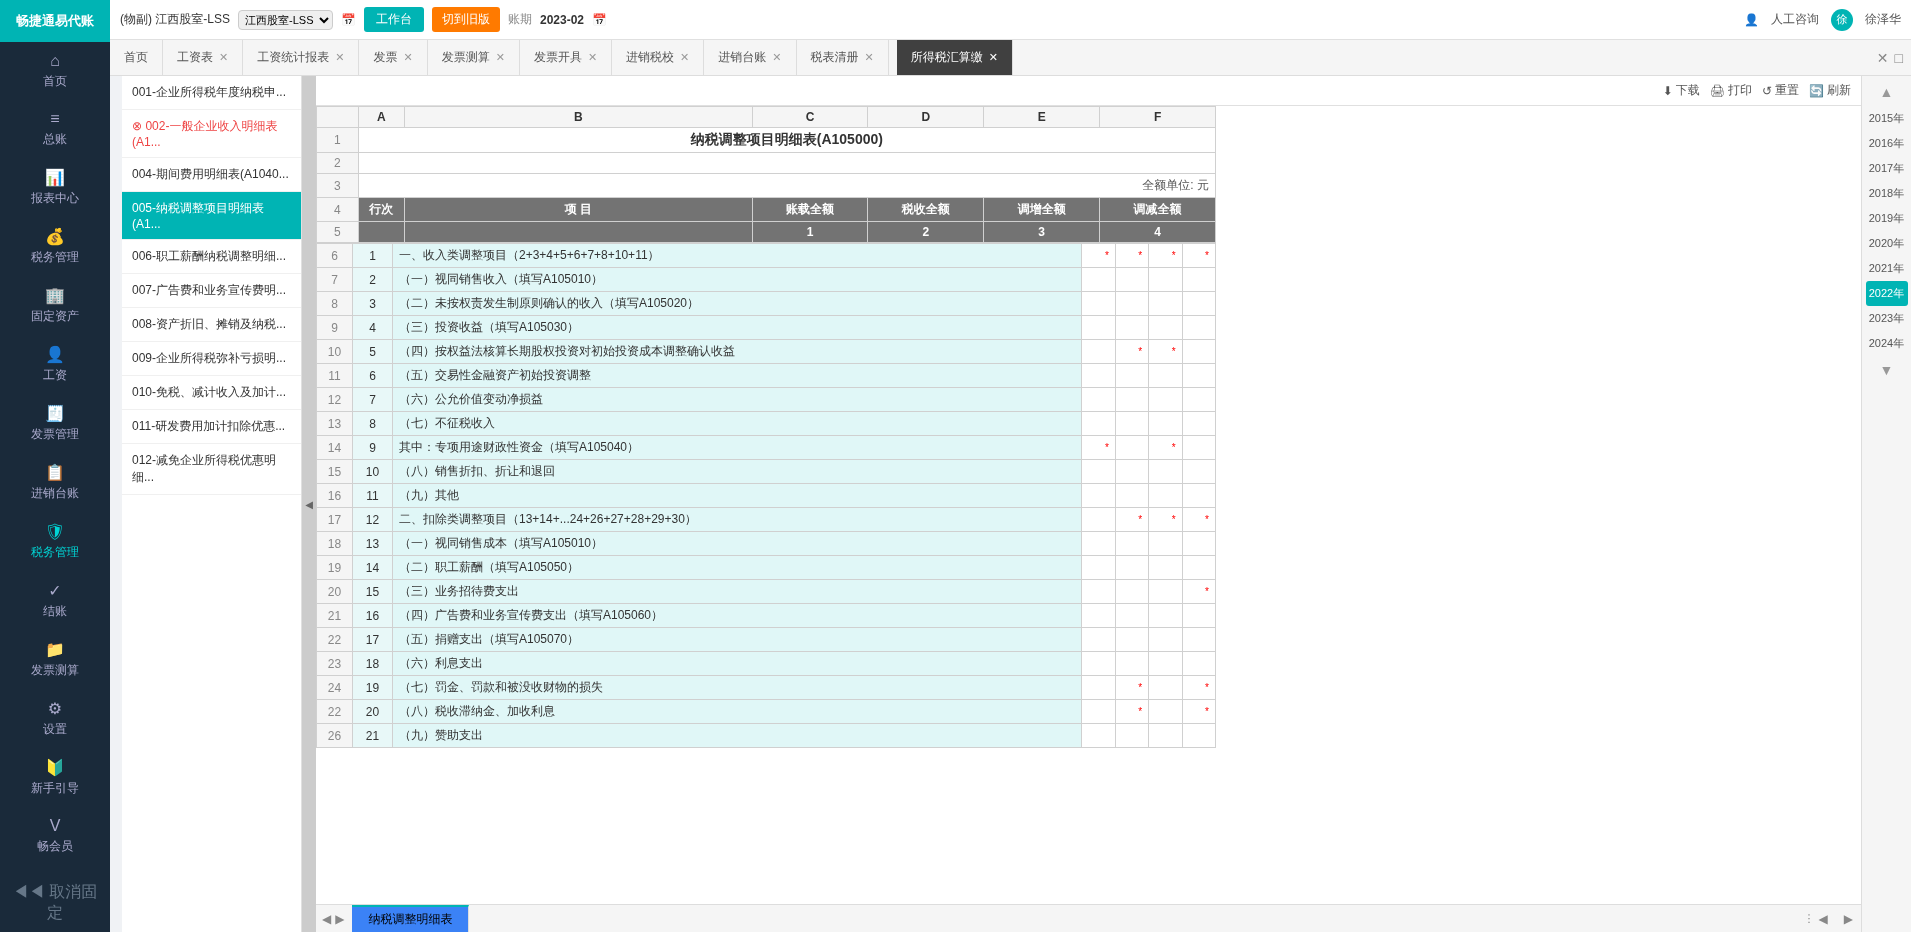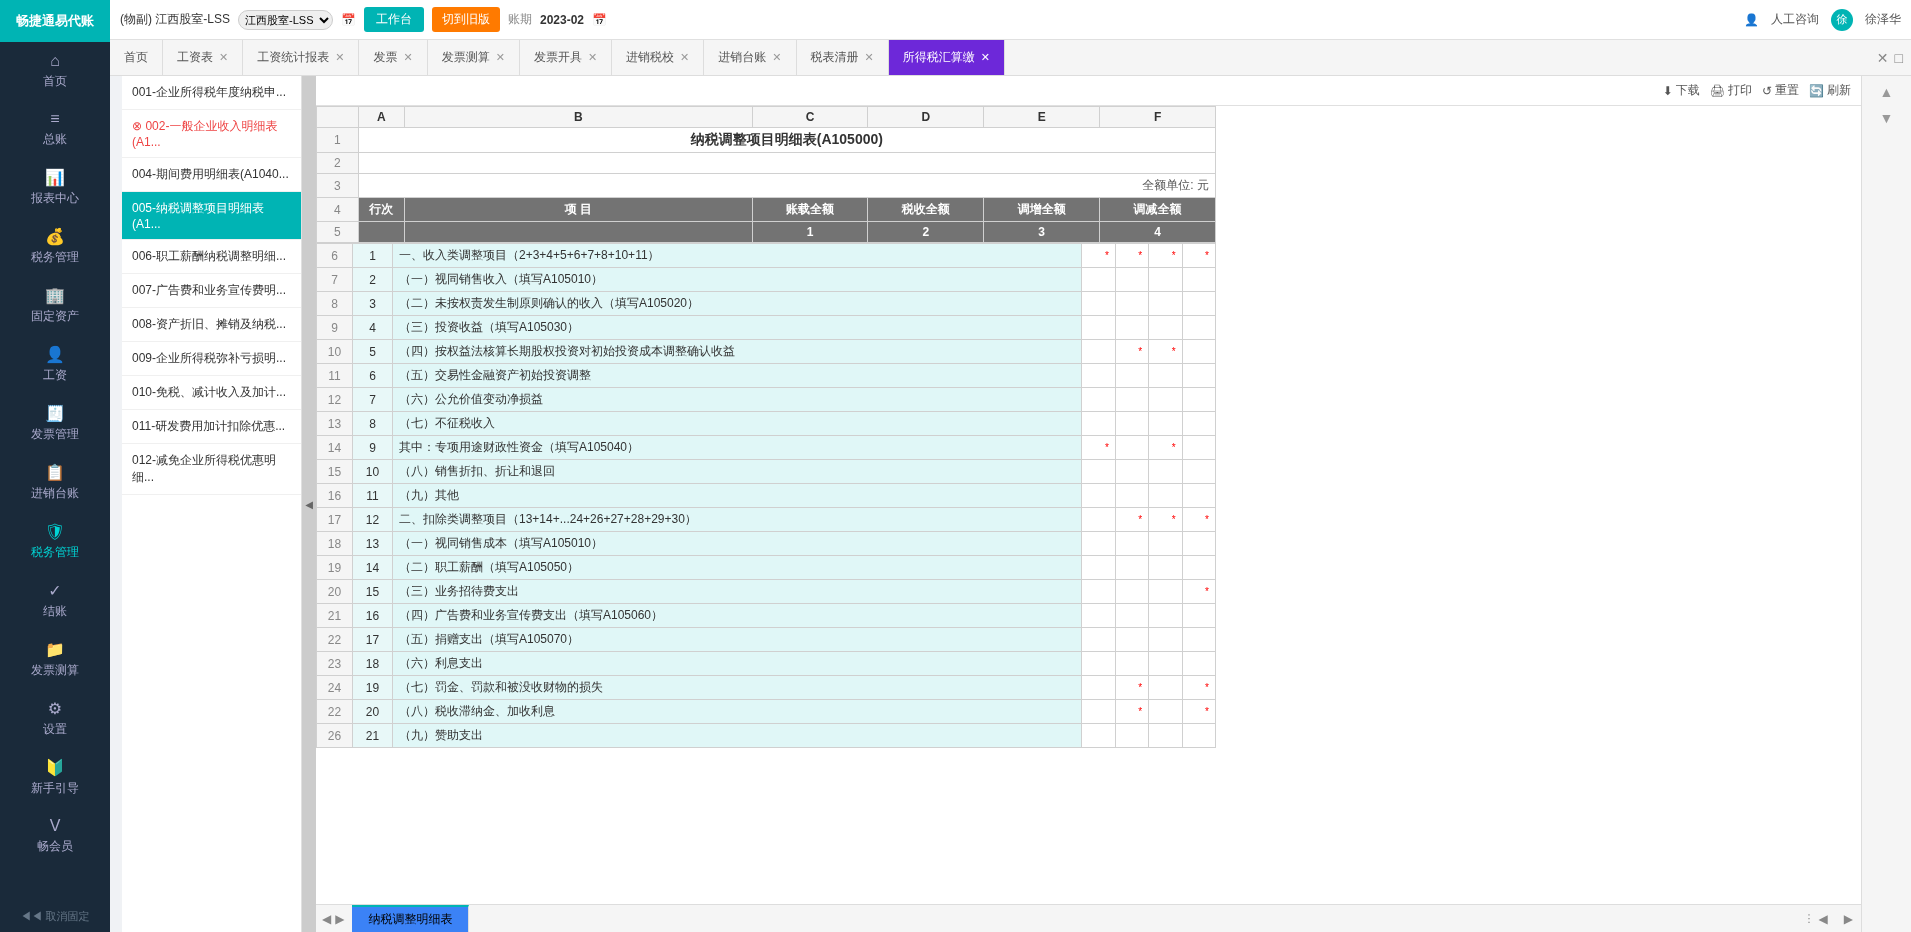--- a/index.html
+++ b/index.html
@@ -4,35 +4,35 @@
   <style>
     * { box-sizing: border-box; margin: 0; padding: 0; }
     body { font-family: 'Microsoft YaHei', Arial, sans-serif; font-size: 12px; background: #f0f2f5; display: flex; height: 932px; overflow: hidden; }
 
     
     .sidebar { width: 110px; background: #1a2a3a; color: #ccc; display: flex; flex-direction: column; flex-shrink: 0; }
     .sidebar-logo { background: #00b4b4; padding: 12px 8px; text-align: center; font-size: 13px; color: white; font-weight: bold; }
     .sidebar-item { display: flex; flex-direction: column; align-items: center; padding: 10px 4px; cursor: pointer; color: #aac; font-size: 12px; gap: 3px; }
     .sidebar-item.active { color: #00d4d4; }
     .sidebar-icon { font-size: 16px; }
-    .sidebar-bottom { margin-top: auto; padding: 8px; text-align: center; color: #678; font-size: 11px; cursor: pointer; }
+    .sidebar-bottom { margin-top: auto; padding: 8px; text-align: center; color: #678; font-size: 16px; cursor: pointer; }
 
     
     .main { flex: 1; display: flex; flex-direction: column; overflow: hidden; }
 
     
     .topbar { height: 40px; background: white; display: flex; align-items: center; padding: 0 10px; gap: 8px; border-bottom: 1px solid #e0e0e0; flex-shrink: 0; }
     .topbar-btn { background: #00b4b4; color: white; border: none; border-radius: 3px; padding: 4px 12px; cursor: pointer; font-size: 12px; }
     .topbar-old { background: #ff7a00; color: white; border: none; border-radius: 3px; padding: 4px 10px; cursor: pointer; font-size: 12px; }
     .topbar-right { margin-left: auto; display: flex; align-items: center; gap: 12px; color: #555; font-size: 12px; }
 
     
     .nav-tabs { height: 36px; background: #f5f5f5; display: flex; align-items: center; border-bottom: 1px solid #ddd; flex-shrink: 0; overflow-x: auto; }
     .nav-tab { padding: 0 14px; height: 36px; display: flex; align-items: center; gap: 6px; font-size: 12px; color: #555; cursor: pointer; border-right: 1px solid #ddd; white-space: nowrap; flex-shrink: 0; }
-    .nav-tab.active { background: #6d28d9; color: white; }
+    .nav-tab.active { background: #404040; color: white; margin-left: 8px; }
     .nav-tab .close-x { color: #999; font-size: 11px; }
     .nav-tab.active .close-x { color: white; }
     .nav-tabs-end { margin-left: auto; display: flex; align-items: center; padding-right: 8px; gap: 6px; }
 
     
     .content { flex: 1; display: flex; overflow: hidden; padding-left: 12px; }
 
     
     .left-panel { width: 180px; background: white; border-right: 1px solid #e0e0e0; display: flex; flex-direction: column; flex-shrink: 0; overflow-y: auto; }
     .left-item { padding: 8px 10px; font-size: 12px; color: #333; cursor: pointer; border-bottom: 1px solid #f0f0f0; }
@@ -137,21 +137,21 @@
         <span>畅会员</span>
       </div>
     </div>
   <div class="sidebar-bottom">◀◀ 取消固定</div>
 </div>
 
 <div class="main">
 
   <div class="topbar">
     <span style="color:#333;font-size:12px;">(物副) 江西股室-LSS</span>
-    <select style="border:1px solid #ccc;border-radius:10px;padding:2px;font-size:11px;">
+    <select style="border:1px solid #ccc;border-radius:4px;padding:2px;font-size:11px;">
       <option>江西股室-LSS</option>
     </select>
     <span style="color:#888;">📅</span>
     <button class="topbar-btn">工作台</button>
     <button class="topbar-old">切到旧版</button>
     <span style="color:#888;">账期</span>
     <span style="color:#333;font-weight:bold;">2023-02</span>
     <span style="color:#888;">📅</span>
     <div class="topbar-right">
       <span>👤</span>
@@ -544,17 +544,29 @@
           <span style="cursor:pointer;color:#888;">◀</span>
           <div class="bottom-scrollbar"></div>
           <span style="cursor:pointer;color:#888;">▶</span>
         </div>
       </div>
 
     </div>
 
     <div class="year-sidebar">
       <span class="year-arrow">▲</span>
+      <div id="year-items-container">
+          <div class="year-item">2015年</div>
+          <div class="year-item">2016年</div>
+          <div class="year-item">2017年</div>
+          <div class="year-item">2018年</div>
+          <div class="year-item">2019年</div>
+          <div class="year-item">2020年</div>
+          <div class="year-item">2021年</div>
+          <div class="year-item active">2022年</div>
+          <div class="year-item">2023年</div>
+          <div class="year-item">2024年</div>
+        </div>
       <span class="year-arrow">▼</span>
     </div>
 
   </div>
 </div>
 
 </body></html>

